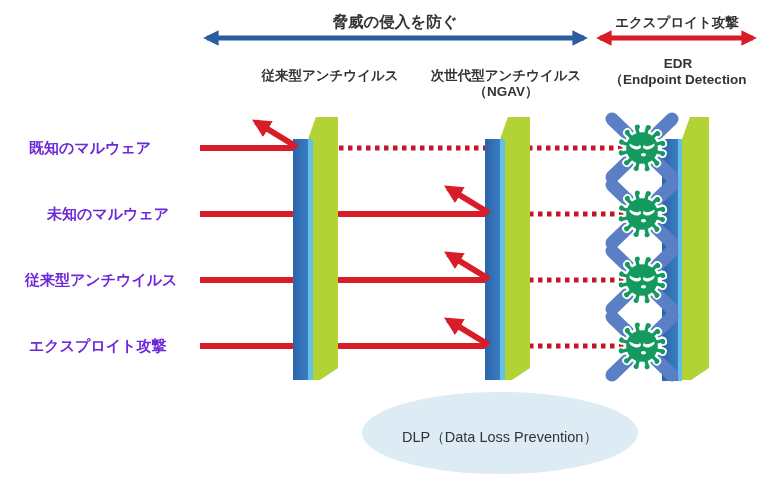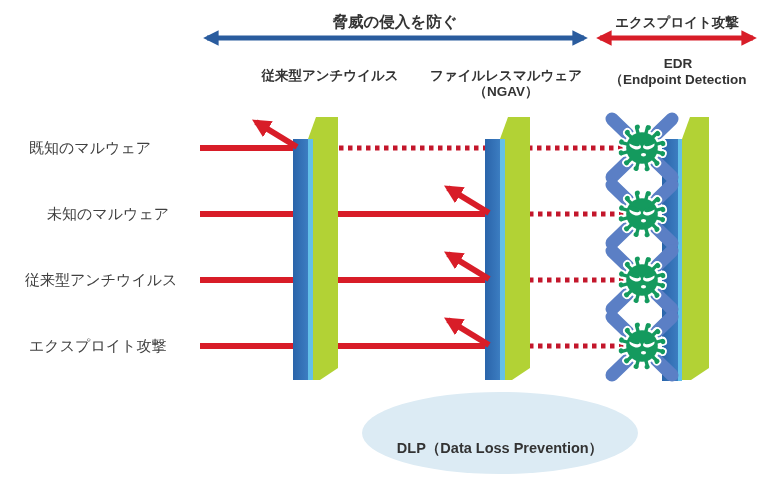--- a/index.html
+++ b/index.html
@@ -6,22 +6,22 @@
   body{
     width:768px;height:489px;background:#ffffff;position:relative;overflow:hidden;
     font-family:"Liberation Sans","DejaVu Sans",sans-serif;
   }
   .stage{position:absolute;inset:0;width:660px;height:489px;}
   svg.gfx{position:absolute;left:0;top:0;}
   .lbl{position:absolute;color:#333;white-space:nowrap;}
   .lbl.center{text-align:center;white-space:normal;}
   .arrow-title{font-weight:700;color:#333;}
   .col-head{font-weight:700;color:#333;line-height:16px;font-size:13.5px;}
-  .row-label{font-size:15px;color:#404040;font-weight:400;line-height:22px;}
-  .dlp-label{font-weight:700;font-size:14.5px;color:#333;margin-top:11px;}
+  .row-label{font-size:15px;color:#6d28d9;font-weight:700;line-height:22px;}
+  .dlp-label{font-weight:400;font-size:14.5px;color:#333;}
 </style>
 </head>
 <body>
 
 <div class="stage">
 
   <svg class="gfx" width="768" height="489" viewBox="0 0 768 489" xmlns="http://www.w3.org/2000/svg" xmlns:xlink="http://www.w3.org/1999/xlink">
     <defs>
       <marker id="mRed" viewBox="0 0 10 10" refX="7.5" refY="5" markerWidth="3.1" markerHeight="3.1" orient="auto-start-reverse" markerUnits="strokeWidth">
         <path d="M0,0 L10,5 L0,10 z" fill="#d81d28"></path>
@@ -107,21 +107,21 @@
     <use xlink:href="#virusGlyph" href="#virusGlyph" transform="translate(642,346)"></use>
   </svg>
 
   <div class="lbl center arrow-title" style="left:215px;top:12px;width:360px;font-size:15.5px;">脅威の侵入を防ぐ</div>
   <div class="lbl center arrow-title" style="left:592px;top:14px;width:170px;font-size:13.5px;">エクスプロイト攻撃</div>
 
   <div class="lbl center col-head" style="left:240px;top:68px;width:180px;">
     <div>従来型アンチウイルス</div>
   </div>
   <div class="lbl center col-head" style="left:416px;top:68px;width:180px;">
-    <div>ファイルレスマルウェア</div>
+    <div>次世代型アンチウイルス</div>
     <div>（NGAV）</div>
   </div>
   <div class="lbl center col-head" style="left:593px;top:56px;width:170px;line-height:15.5px;">
     <div>EDR</div>
     <div>（Endpoint Detection</div>
   </div>
 
   <div class="lbl row-label" style="left:29px;top:137px;">既知のマルウェア</div>
   <div class="lbl row-label" style="left:29px;top:203px;margin-left:18px;">未知のマルウェア</div>
   <div class="lbl row-label" style="left:25px;top:269px;">従来型アンチウイルス</div>

